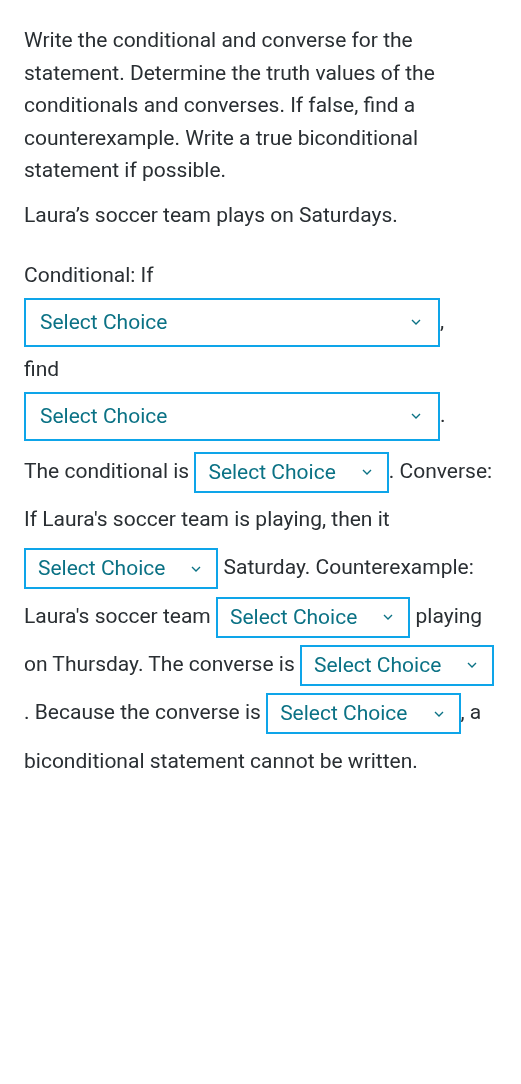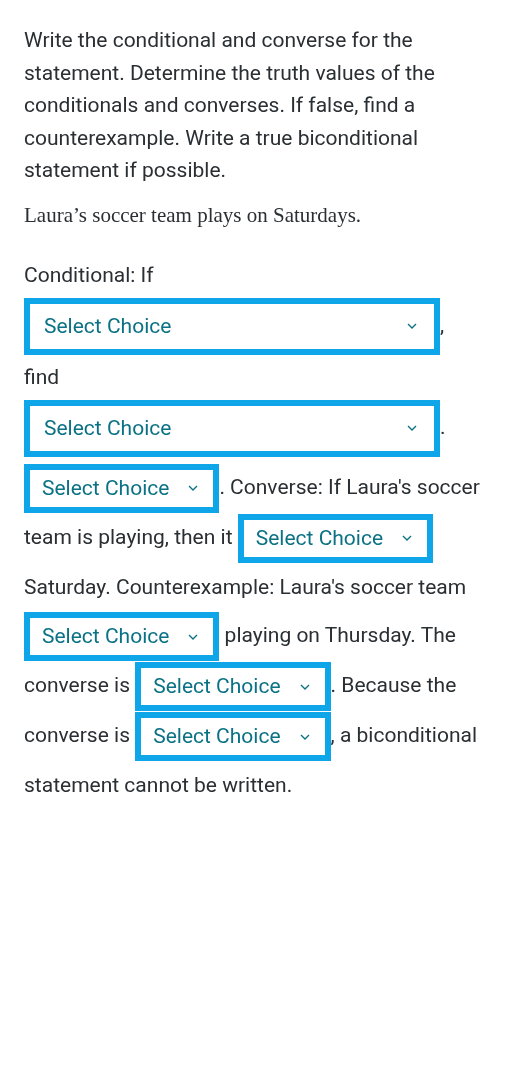--- a/index.html
+++ b/index.html
@@ -7,34 +7,35 @@
     margin: 0;
     padding: 24px;
     font-family: -apple-system, BlinkMacSystemFont, "Segoe UI", Roboto, sans-serif;
     font-size: 21px;
     line-height: 1.55;
     color: #2a2f33;
     width: 521px;
     background: #fff;
   }
   .instructions { margin-bottom: 12px; }
-  .scenario { margin-bottom: 28px; font-family: Liberation Serif, serif; }
+  .scenario { margin-bottom: 28px; }
   .row { margin-bottom: 6px; }
   .select {
     display: inline-flex;
     align-items: center;
     justify-content: space-between;
-    border: 6px solid #0ea5e9;
+    border: 2px solid #0ea5e9;
     background: #fff;
     color: #0b7285;
     padding: 10px 14px;
     font-size: 21px;
     line-height: 1.2;
     cursor: pointer;
     vertical-align: middle;
+    gap: 7px;
   }
   .select.wide { width: 416px; }
   .select .label { flex: 1; text-align: left; }
   .select .chev { margin-left: 16px; display: inline-flex; align-items: center; }
   .chev svg { width: 16px; height: 16px; stroke: #0b7285; stroke-width: 2; fill: none; }
   .flow { line-height: 2.3; }
   .flow .select { padding: 6px 12px; }
   .punc { color: #2a2f33; }
 </style>
 </head>
@@ -64,20 +65,21 @@
     <span class="label">Select Choice</span>
     <span class="chev">
       <svg viewBox="0 0 24 24">
           <polyline points="6 9 12 15 18 9"></polyline>
         </svg>
     </span>
   </span><span class="punc">.</span>
 </div>
 
 <div class="flow">
+  <span>The conditional is </span>
   <span class="select">
     <span class="label">Select Choice</span>
     <span class="chev">
       <svg viewBox="0 0 24 24">
           <polyline points="6 9 12 15 18 9"></polyline>
         </svg>
     </span>
   </span><span>. Converse: If Laura's soccer team is playing, then it </span>
   <span class="select">
     <span class="label">Select Choice</span>

